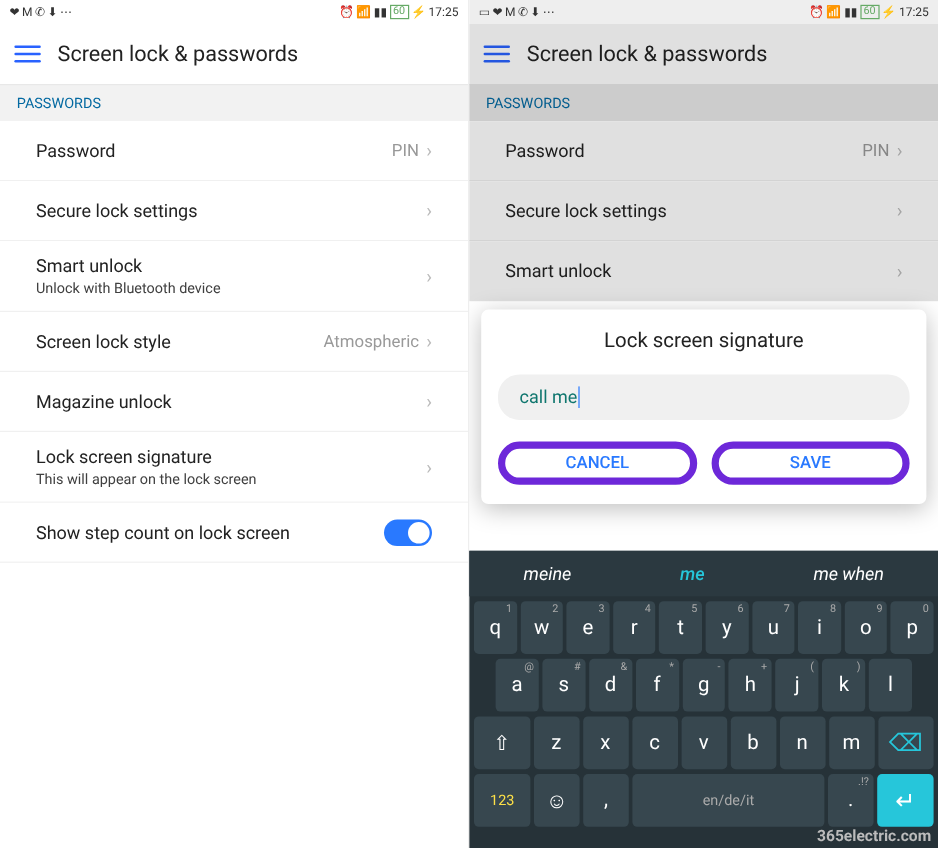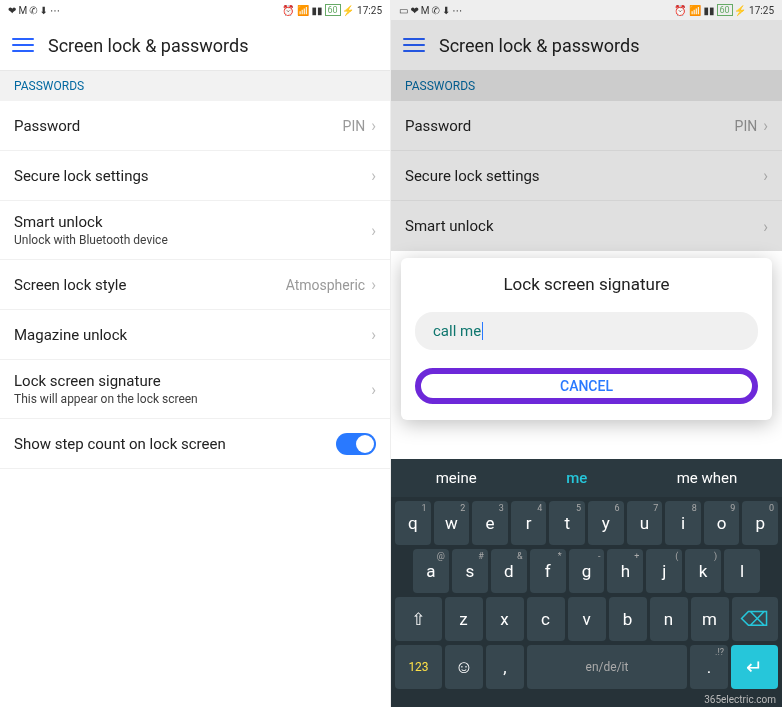--- a/index.html
+++ b/index.html
@@ -7,21 +7,21 @@
 .phone { width: 391px; height: 707px; position: relative; overflow: hidden; }
 .phone.left { border-right: 1px solid #eee; }
 .statusbar { height: 20px; background: #fff; display: flex; justify-content: space-between; align-items: center; padding: 0 8px; font-size: 11px; color: #333; }
 .sb-icons { display: flex; gap: 2px; align-items: center; }
 .sb-icons span { font-size: 10px; }
 .header { height: 50px; display: flex; align-items: center; padding: 0 12px; gap: 14px; background: #fff; }
 .hamburger { width: 22px; display: flex; flex-direction: column; gap: 4px; cursor: pointer; }
 .hamburger div { height: 2px; background: #2962ff; border-radius: 1px; }
 .header-title { font-size: 18px; color: #222; }
 .section-header { background: #f2f2f2; padding: 8px 14px; font-size: 12px; color: #0369a1; border-top: 1px solid #e8e8e8; }
-.setting-row { padding: 12px 14px; display: flex; align-items: center; justify-content: space-between; border-bottom: 1px solid #f0f0f0; background: #fff; cursor: pointer; min-height: 50px; }
+.setting-row { padding: 12px 30px; display: flex; align-items: center; justify-content: space-between; border-bottom: 1px solid #f0f0f0; background: #fff; cursor: pointer; min-height: 50px; }
 .setting-left { display: flex; flex-direction: column; gap: 2px; }
 .setting-title { font-size: 15px; color: #222; }
 .setting-sub { font-size: 12px; color: #404040; }
 .setting-right { display: flex; align-items: center; gap: 6px; color: #999; font-size: 14px; }
 .chevron { color: #bbb; font-size: 16px; }
 .toggle { width: 40px; height: 22px; border-radius: 11px; background: #2979ff; position: relative; }
 .toggle::after { content: ""; position: absolute; width: 18px; height: 18px; border-radius: 50%; background: #fff; top: 2px; right: 2px; }
 
 
 .phone.right .header, .phone.right .section-header, .phone.right .setting-row { filter: brightness(0.88); }
@@ -31,37 +31,37 @@
 .dialog { position: absolute; left: 10px; right: 10px; top: 258px; background: #fff; border-radius: 6px; box-shadow: 0 4px 20px rgba(0,0,0,0.25); padding: 16px 14px; z-index: 10; }
 .dialog-title { text-align: center; font-size: 17px; color: #222; margin-bottom: 18px; }
 .dialog-input { background: #f0f0f0; border-radius: 18px; padding: 10px 18px; font-size: 15px; color: #0f766e; display: flex; align-items: center; margin-bottom: 18px; }
 .dialog-input .cursor { width: 1px; height: 18px; background: #2979ff; display: inline-block; margin-left: 1px; }
 .dialog-buttons { display: flex; gap: 12px; }
 .dialog-btn { flex: 1; height: 36px; border-radius: 18px; border: 6px solid #6d28d9; background: #fff; color: #2979ff; font-size: 14px; font-weight: 500; display: flex; align-items: center; justify-content: center; cursor: pointer; }
 
 
 .keyboard { position: absolute; left: 0; right: 0; bottom: 0; height: 248px; background: #263238; z-index: 5; display: flex; flex-direction: column; }
 .kb-suggestions { height: 38px; display: flex; align-items: center; justify-content: space-around; color: #fff; font-size: 15px; background: #2b3940; }
-.kb-suggestions .sug { padding: 0 14px; }
+.kb-suggestions .sug { padding: 0 14px; font-style: italic; }
 .kb-suggestions .sug.highlight { color: #26c6da; font-weight: 500; }
 .kb-rows { flex: 1; display: flex; flex-direction: column; padding: 4px; gap: 4px; }
 .kb-row { display: flex; gap: 3px; justify-content: center; }
 .key { flex: 1; min-width: 0; height: 44px; background: #37474f; border-radius: 4px; color: #fff; display: flex; align-items: center; justify-content: center; font-size: 17px; position: relative; cursor: pointer; max-width: 38px; }
 .key .small { position: absolute; top: 2px; right: 4px; font-size: 9px; color: #aaa; }
 .key.backspace { background: #37474f; color: #26c6da; max-width: 50px; font-size: 20px; }
 .key.shift { max-width: 50px; }
 .key.space { max-width: 160px; flex: 4; font-size: 12px; color: #aaa; }
 .key.enter { background: #26c6da; max-width: 50px; font-size: 20px; }
 .key.num { color: #fde047; max-width: 50px; font-size: 12px; }
 .key.smile { max-width: 38px; font-size: 18px; }
 .key.dot { max-width: 38px; }
 .kb-row.r2 { padding: 0 18px; }
 .kb-row.r4 { padding: 0; }
 
-.watermark { position: absolute; bottom: 2px; right: 6px; font-size: 10px; color: #bbb; z-index: 20; }
+.watermark { position: absolute; bottom: 2px; right: 6px; font-size: 13px; color: #bbb; z-index: 20; font-weight: bold; }
 </style>
 </head>
 <body>
 
 <div class="phone left">
   <div class="statusbar">
     <div class="sb-icons">
       <span>❤</span>
       <span>M</span>
       <span>✆</span>
@@ -203,20 +203,21 @@
   </div>
 
   <div class="dialog">
     <div class="dialog-title">Lock screen signature</div>
     <div class="dialog-input">
       <span>call me</span>
         <span class="cursor"></span>
     </div>
     <div class="dialog-buttons">
       <div class="dialog-btn">CANCEL</div>
+      <div class="dialog-btn">SAVE</div>
     </div>
   </div>
 
   <div class="keyboard">
     <div class="kb-suggestions">
       <div class="sug">meine</div>
       <div class="sug highlight">me</div>
       <div class="sug">me when</div>
     </div>
     <div class="kb-rows">

